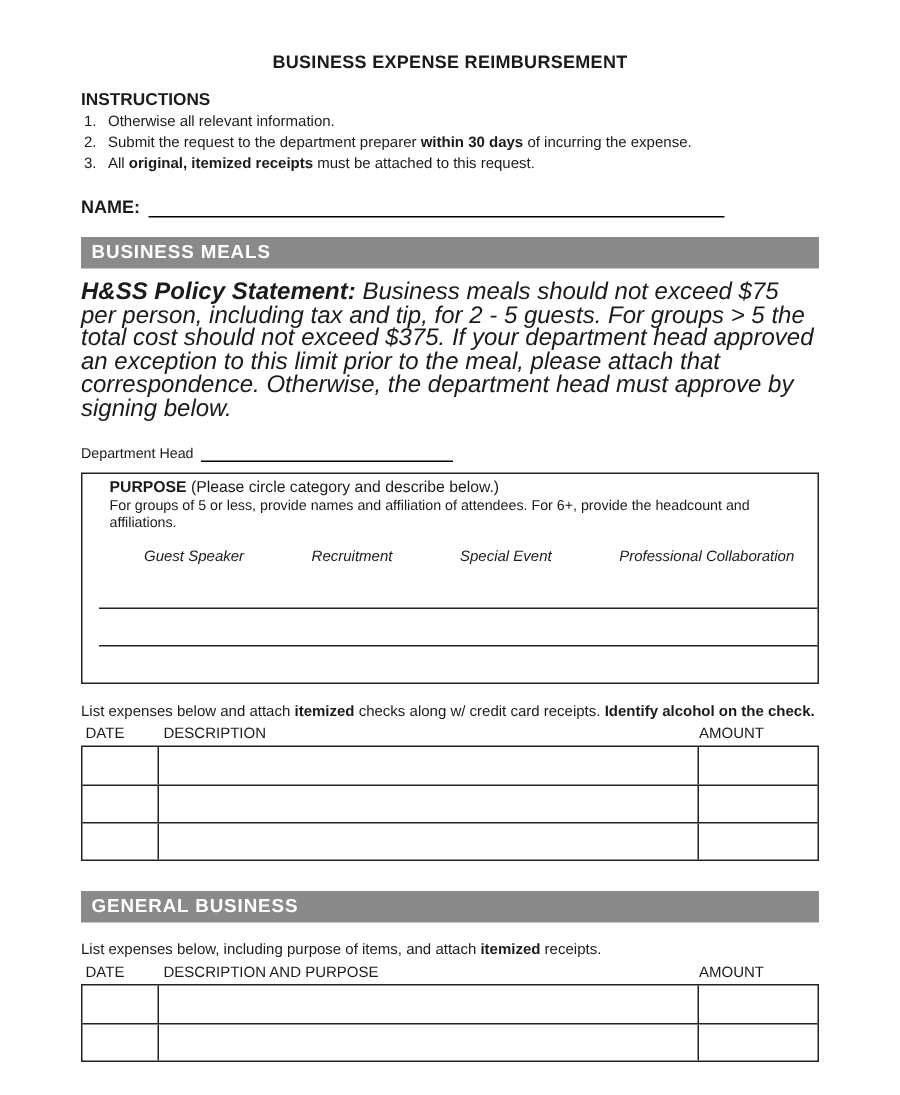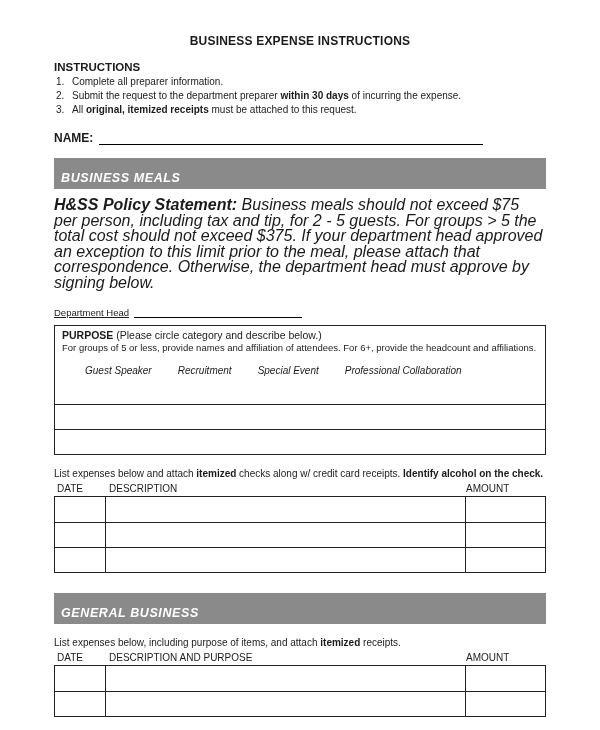--- a/index.html
+++ b/index.html
@@ -20,33 +20,33 @@
 
   .field-row { display: flex; align-items: flex-end; font-weight: bold; font-size: 12px; }
   .field-row.name { margin-top: 14px; }
   .field-row.charge { margin-top: 8px; }
   .fill-line { border-bottom: 1.6px solid #000; height: 14px; margin-left: 6px; }
   .fill-line.name-line { width: 384px; }
   .fill-line.charge-line { width: 296px; }
 
   .banner {
     background: #8a8a8a; color: #ffffff; font-weight: bold; font-size: 12.5px;
-    letter-spacing: 0.6px; padding: 13px 7px 4px 7px; margin-top: 13px; font-style: italic;
+    letter-spacing: 0.6px; padding: 3px 7px 4px 7px; margin-top: 13px;
   }
   .banner.general { margin-top: 20px; }
 
   .policy { font-size: 16px; font-style: italic; line-height: 15.5px; margin-top: 8px; }
 
-  .dept-row { display: flex; align-items: center; font-size: 9.5px; margin-top: 17px; text-decoration: underline; }
+  .dept-row { display: flex; align-items: center; font-size: 9.5px; margin-top: 17px; }
   .dept-line { width: 168px; border-bottom: 1px solid #000; height: 10px; margin-left: 5px; }
 
-  .purpose-box { border: 1px solid #222; margin-top: 7px; }
+  .purpose-box { border: 1px solid #222; margin-top: 7px; padding-left: 11px; }
   .purpose-head { font-size: 10.5px; padding: 3px 7px 0 7px; }
   .purpose-sub { font-size: 9.5px; padding: 1px 7px 0 7px; }
-  .categories { display: flex; gap: 26px; font-style: italic; font-size: 10px; padding: 12px 7px 8px 30px; }
+  .categories { display: flex; gap: 45px; font-style: italic; font-size: 10px; padding: 12px 7px 8px 30px; }
   .purpose-blank { height: 20px; }
   .purpose-row { border-top: 1px solid #222; height: 25px; }
 
   .list-note { font-size: 10px; margin-top: 13px; }
 
   .tbl-headers { display: grid; grid-template-columns: 50px 1fr 80px; font-size: 10px; padding: 4px 0 2px 0; }
   .tbl-headers .h-date { padding-left: 3px; }
   .tbl-headers .h-desc { padding-left: 5px; }
   .tbl-headers .h-amount { }
 
@@ -57,28 +57,28 @@
   .cell + .cell { border-left: 1px solid #222; }
 
   .seg-b { font-weight: bold; }
   .seg-i { font-style: italic; }
 </style>
 </head>
 <body>
 
 <div class="page">
 
-  <div class="title">BUSINESS EXPENSE INSTRUCTIONS</div>
+  <div class="title">BUSINESS EXPENSE REIMBURSEMENT</div>
 
   <div>
     <div class="instr-heading">INSTRUCTIONS</div>
 
     <div class="instr-item">
       <span class="instr-num">1.</span>
-      <span class="instr-text"><span>Complete all preparer information.</span></span>
+      <span class="instr-text"><span>Otherwise all relevant information.</span></span>
     </div>
     <div class="instr-item">
       <span class="instr-num">2.</span>
       <span class="instr-text"><span>Submit the request to the department preparer </span><span class="seg-b">within 30 days</span><span> of incurring the expense.</span></span>
     </div>
     <div class="instr-item">
       <span class="instr-num">3.</span>
       <span class="instr-text"><span>All </span><span class="seg-b">original, itemized receipts</span><span> must be attached to this request.</span></span>
     </div>
   </div>

